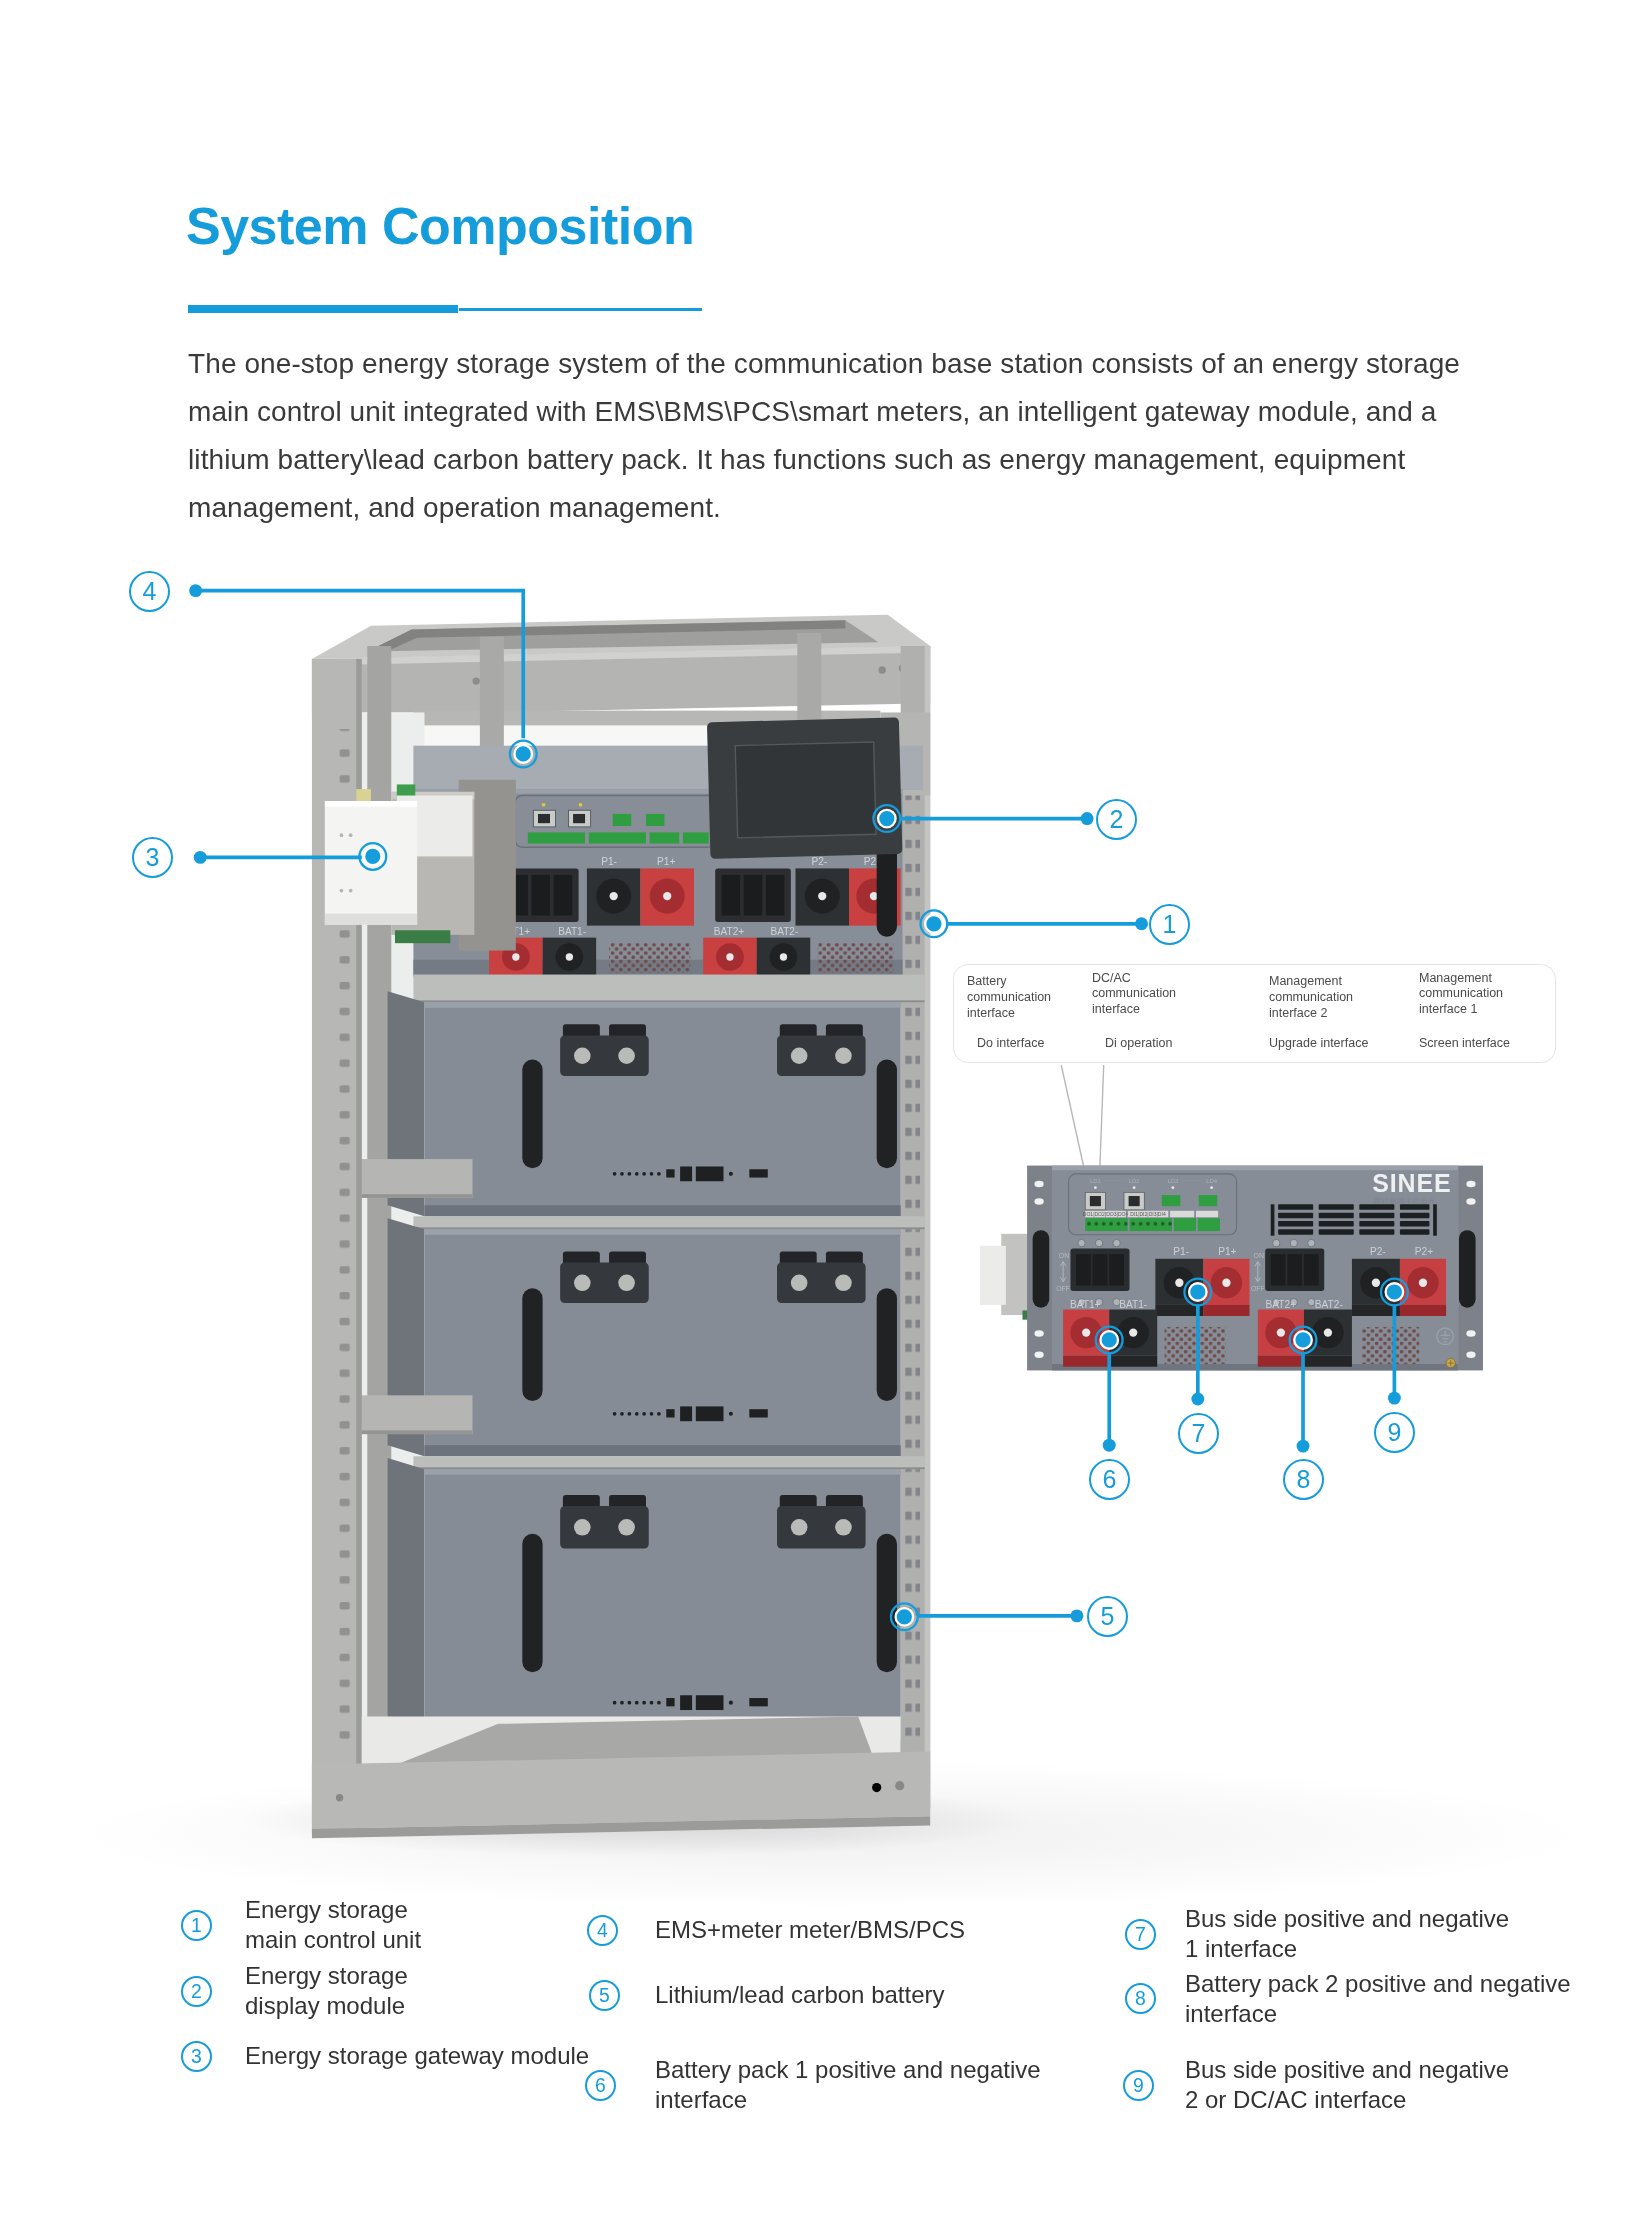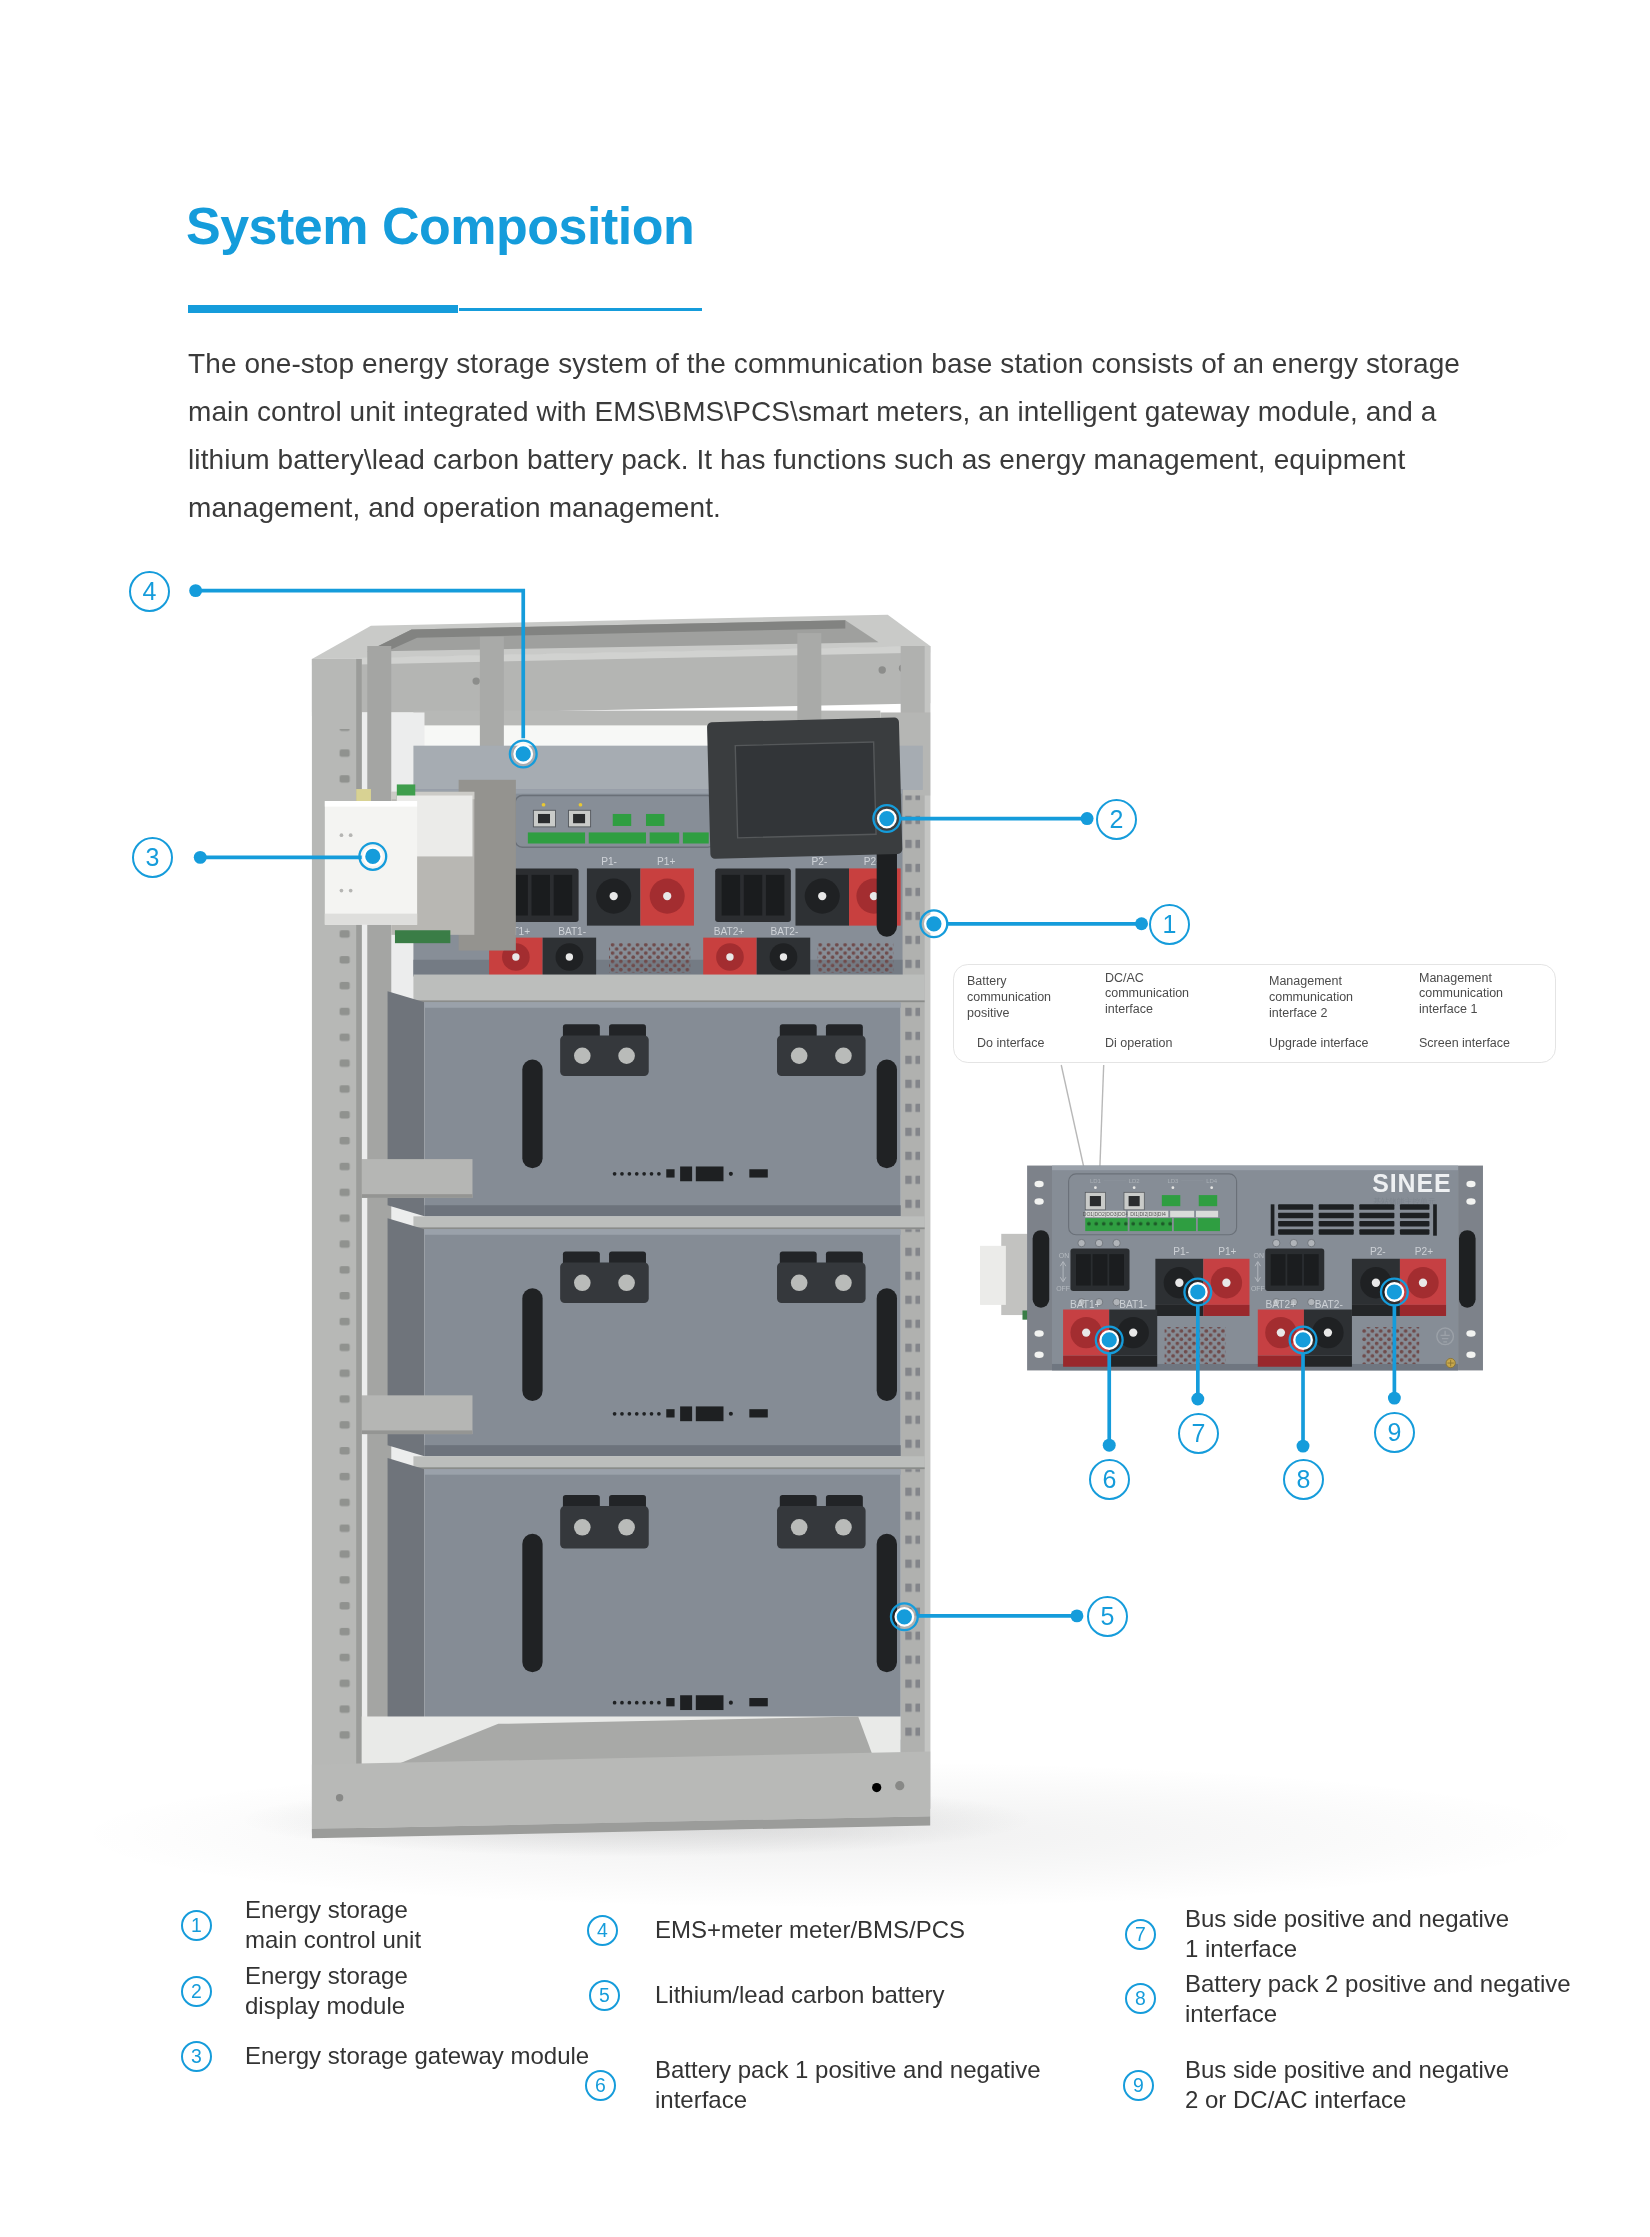--- a/index.html
+++ b/index.html
@@ -599,22 +599,22 @@
   <div class="co" style="left:129px;  top:571px">4</div>
   <div class="co" style="left:1087px; top:1596px">5</div>
   <div class="co" style="left:1089px; top:1459px">6</div>
   <div class="co" style="left:1178px; top:1413px">7</div>
   <div class="co" style="left:1283px; top:1459px">8</div>
   <div class="co" style="left:1374px; top:1412px">9</div>
 
   <div class="panel" style="left:953px; top:964px; width:603px; height:99px">
     <div class="plabel" style="left:13px;  top:9.2px">Battery
 communication
-positive</div>
-    <div class="plabel" style="left:151px; top:5.5px">DC/AC
+interface</div>
+    <div class="plabel" style="left:138px; top:5.5px">DC/AC
 communication
 interface</div>
     <div class="plabel" style="left:315px; top:9.2px">Management
 communication
 interface 2</div>
     <div class="plabel" style="left:465px; top:5.5px">Management
 communication
 interface 1</div>
     <div class="plabel" style="left:23px;  top:71px">Do interface</div>
     <div class="plabel" style="left:151px; top:71px">Di operation</div>

